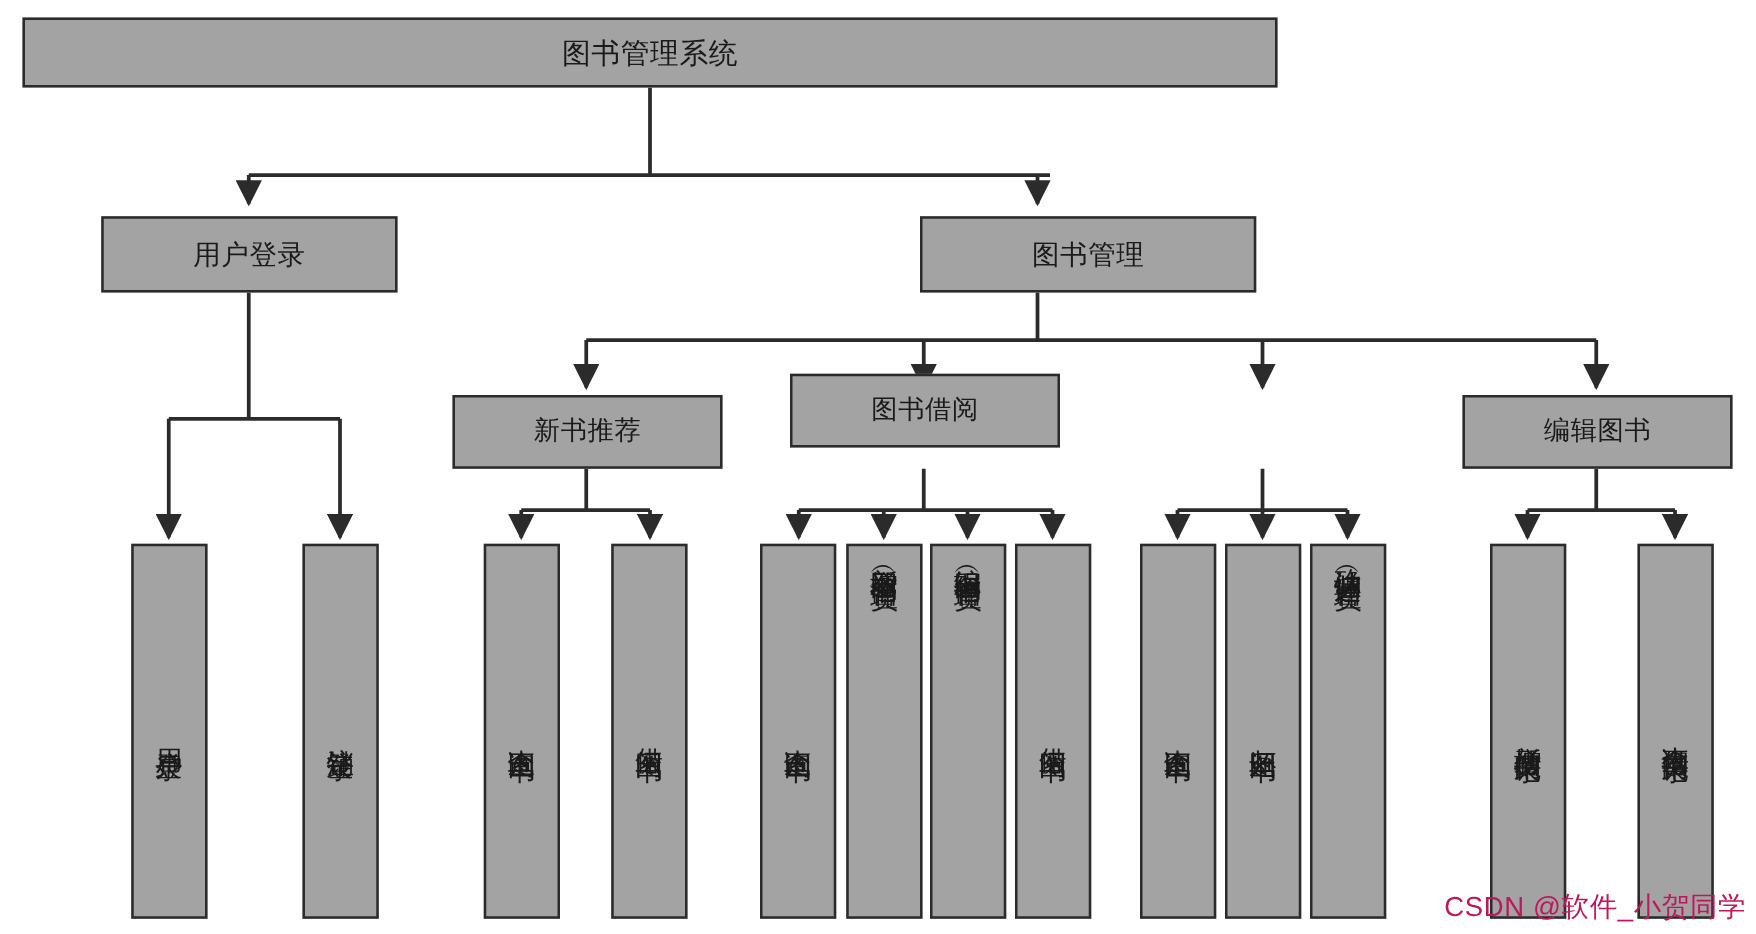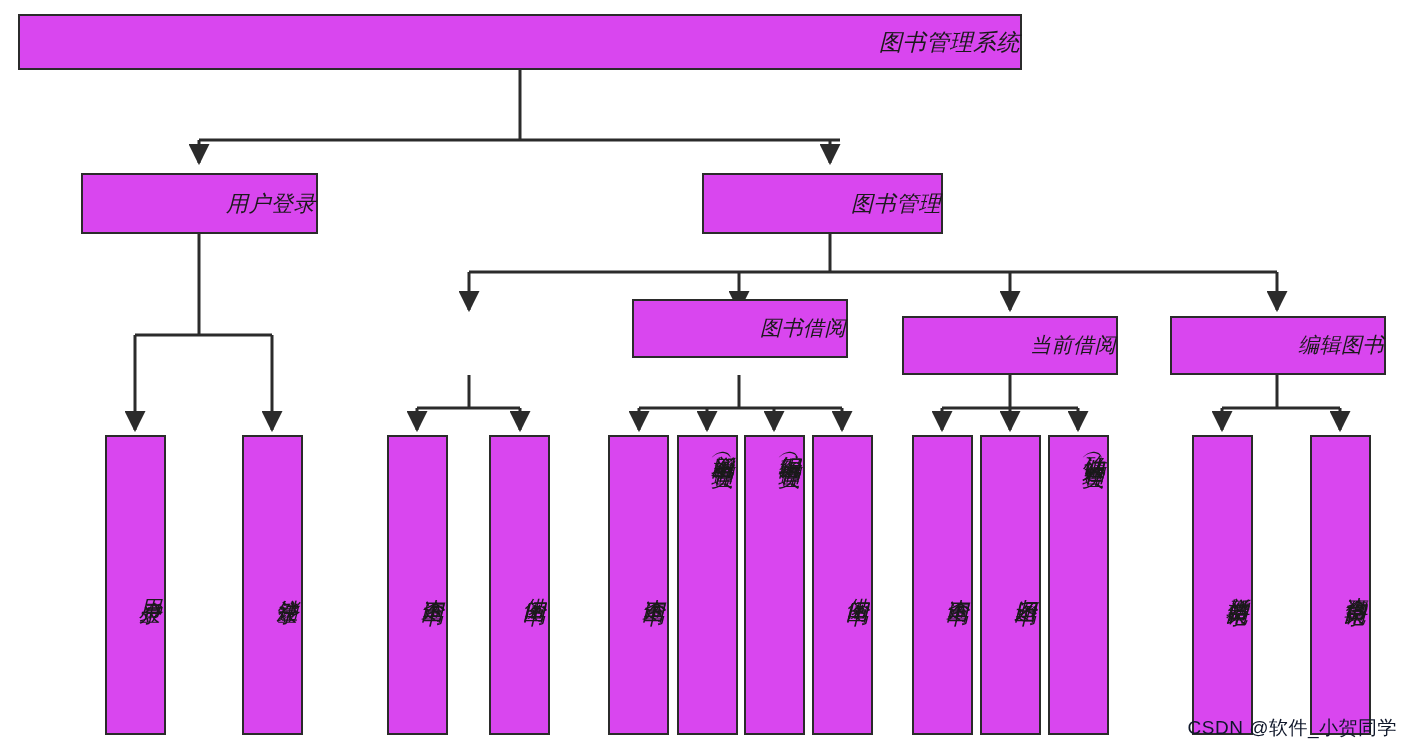--- a/index.html
+++ b/index.html
@@ -21,28 +21,27 @@
     position: absolute;
     left: 0;
     top: 0;
     width: 1405px;
     height: 747px;
     pointer-events: none;
   }
   .node {
     position: absolute;
     box-sizing: border-box;
-    background: #d946ef;
+    background: #a3a3a3;
     border: 2px solid #2b2b2b;
     display: flex;
     align-items: center;
-    justify-content: flex-end;
+    justify-content: center;
     color: #1a1a1a;
     z-index: 2;
-    font-style: italic;
   }
   .node .label {
     display: block;
     text-align: center;
     line-height: 1.08;
     letter-spacing: 0.5px;
   }
   .node.root .label  { font-size: 23px; }
   .node.lvl2 .label  { font-size: 22px; }
   .node.lvl3 .label  { font-size: 21px; }
@@ -57,22 +56,22 @@
     line-height: 1.25;
     letter-spacing: 2px;
     white-space: nowrap;
   }
   .node.leaf.mid { align-items: center; }
   .node.leaf.top { align-items: flex-start; }
   .watermark {
     position: absolute;
     right: 8px;
     bottom: 6px;
-    font-size: 19px;
-    color: #0f172a;
+    font-size: 22px;
+    color: #be185d;
     letter-spacing: 0.5px;
     z-index: 3;
     white-space: nowrap;
   }
 </style>
 </head>
 <body>
 
 <div id="canvas">
 
@@ -127,32 +126,32 @@
   </svg>
 
   <div class="node root" style="left:18px; top:14px; width:1004px; height:56px;">
     <span class="label">图书管理系统</span>
   </div>
 
   <div class="node lvl2" style="left:81px; top:173px; width:237px; height:61px;">
     <span class="label">用户登录</span>
   </div>
 
-  <div class="node lvl2" style="left:702px; top:173px; width:241px; height:61px;">
+  <div class="node lvl2" style="left:736px; top:173px; width:269px; height:61px;">
     <span class="label">图书管理</span>
   </div>
 
+  <div class="node lvl3" style="left:362px; top:316px; width:216px; height:59px;">
+    <span class="label">新书推荐</span>
+  </div>
 
   <div class="node lvl3" style="left:632px; top:299px; width:216px; height:59px;">
     <span class="label">图书借阅</span>
   </div>
 
-  <div class="node lvl3" style="left:902px; top:316px; width:216px; height:59px;">
-    <span class="label">当前借阅</span>
-  </div>
 
   <div class="node lvl3" style="left:1170px; top:316px; width:216px; height:59px;">
     <span class="label">编辑图书</span>
   </div>
 
   <div class="node leaf mid" style="left:105px; top:435px; width:61px; height:300px;">
     <span class="label">用户登录</span>
   </div>
 
   <div class="node leaf mid" style="left:242px; top:435px; width:61px; height:300px;">

